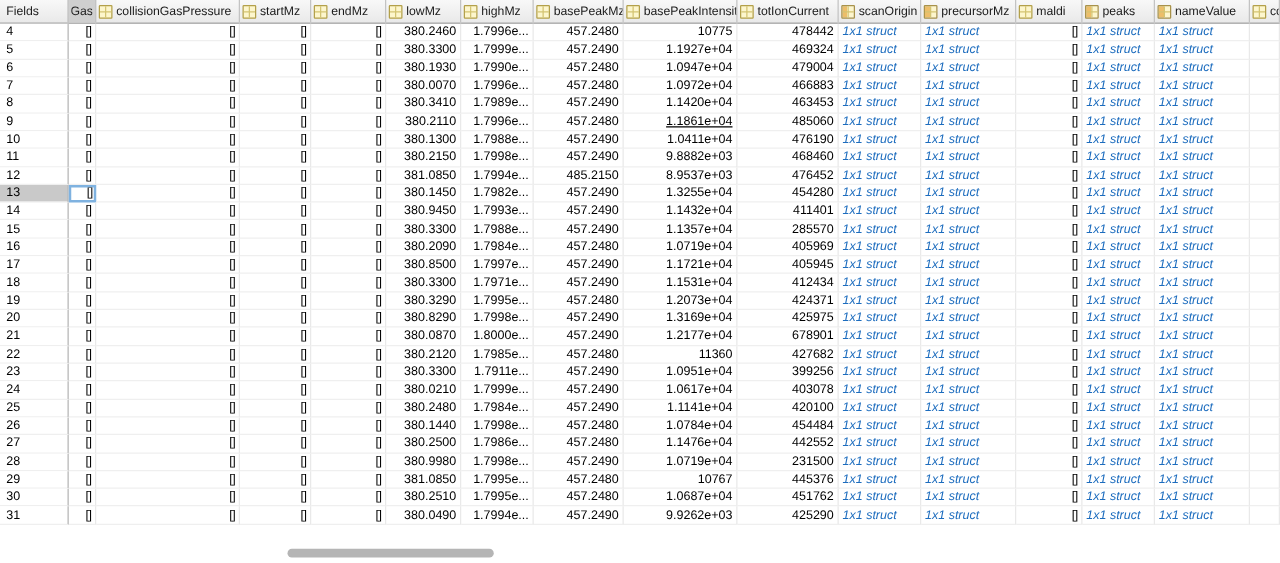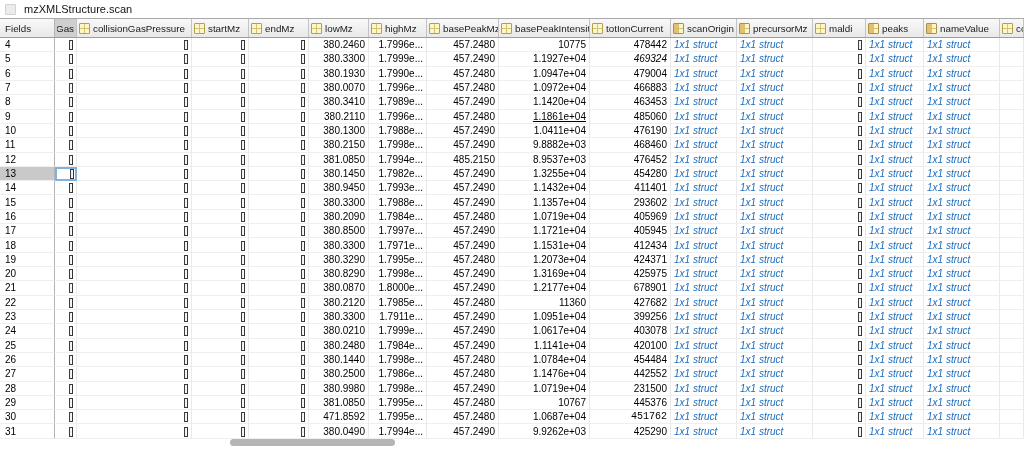--- a/index.html
+++ b/index.html
@@ -70,24 +70,20 @@
   .hscroll {
     position:absolute; left:230px; top:439px; width:165px; height:7px;
     background:#b5b5b5; border-radius:3.5px;
   }
 </style>
 </head>
 <body>
 
 <div class="app">
 
-  <div class="tabbar">
-    <span class="tabicon"></span>
-    <span class="tabtitle">mzXMLStructure.scan</span>
-  </div>
 
   <div class="hrow">
     <div class="hcell fields" style="width:55px;flex:0 0 55px;">Fields</div>
 
   <div class="hcell selected" style="width: 22px; flex: 0 0 22px;">
         <span class="label clipr">collisionGas</span>
       </div>
       <div class="hcell" style="width: 115px; flex: 0 0 115px;">
         <span class="icon"></span>
         <span class="label">collisionGasPressure</span>
@@ -169,21 +165,21 @@
       <div class="row">
         <div class="rowhead">5</div>
         <div class="cell emptyv" style="width: 22px; flex: 0 0 22px;">[]</div>
         <div class="cell emptyv" style="width: 115px; flex: 0 0 115px;">[]</div>
         <div class="cell emptyv" style="width: 57px; flex: 0 0 57px;">[]</div>
         <div class="cell emptyv" style="width: 60px; flex: 0 0 60px;">[]</div>
         <div class="cell num" style="width: 60px; flex: 0 0 60px;">380.3300</div>
         <div class="cell num" style="width: 58px; flex: 0 0 58px;">1.7999e...</div>
         <div class="cell num" style="width: 72px; flex: 0 0 72px;">457.2490</div>
         <div class="cell num" style="width: 91px; flex: 0 0 91px;">1.1927e+04</div>
-        <div class="cell num" style="width: 81px; flex: 0 0 81px; font-style: italic;">469324</div>
+        <div class="cell num" style="width: 81px; flex: 0 0 81px;">469324</div>
         <div class="cell struct" style="width: 66px; flex: 0 0 66px;">1x1 struct</div>
         <div class="cell struct" style="width: 76px; flex: 0 0 76px;">1x1 struct</div>
         <div class="cell emptyv" style="width: 53px; flex: 0 0 53px;">[]</div>
         <div class="cell struct" style="width: 58px; flex: 0 0 58px;">1x1 struct</div>
         <div class="cell struct" style="width: 76px; flex: 0 0 76px;">1x1 struct</div>
         <div class="cell" style="width: 24px; flex: 0 0 24px;"></div>
       </div>
       <div class="row">
         <div class="rowhead">6</div>
         <div class="cell emptyv" style="width: 22px; flex: 0 0 22px;">[]</div>
@@ -349,21 +345,21 @@
       <div class="row">
         <div class="rowhead">15</div>
         <div class="cell emptyv" style="width: 22px; flex: 0 0 22px;">[]</div>
         <div class="cell emptyv" style="width: 115px; flex: 0 0 115px;">[]</div>
         <div class="cell emptyv" style="width: 57px; flex: 0 0 57px;">[]</div>
         <div class="cell emptyv" style="width: 60px; flex: 0 0 60px;">[]</div>
         <div class="cell num" style="width: 60px; flex: 0 0 60px;">380.3300</div>
         <div class="cell num" style="width: 58px; flex: 0 0 58px;">1.7988e...</div>
         <div class="cell num" style="width: 72px; flex: 0 0 72px;">457.2490</div>
         <div class="cell num" style="width: 91px; flex: 0 0 91px;">1.1357e+04</div>
-        <div class="cell num" style="width: 81px; flex: 0 0 81px;">293602</div>
+        <div class="cell num" style="width: 81px; flex: 0 0 81px;">285570</div>
         <div class="cell struct" style="width: 66px; flex: 0 0 66px;">1x1 struct</div>
         <div class="cell struct" style="width: 76px; flex: 0 0 76px;">1x1 struct</div>
         <div class="cell emptyv" style="width: 53px; flex: 0 0 53px;">[]</div>
         <div class="cell struct" style="width: 58px; flex: 0 0 58px;">1x1 struct</div>
         <div class="cell struct" style="width: 76px; flex: 0 0 76px;">1x1 struct</div>
         <div class="cell" style="width: 24px; flex: 0 0 24px;"></div>
       </div>
       <div class="row">
         <div class="rowhead">16</div>
         <div class="cell emptyv" style="width: 22px; flex: 0 0 22px;">[]</div>
@@ -615,25 +611,25 @@
         <div class="cell struct" style="width: 58px; flex: 0 0 58px;">1x1 struct</div>
         <div class="cell struct" style="width: 76px; flex: 0 0 76px;">1x1 struct</div>
         <div class="cell" style="width: 24px; flex: 0 0 24px;"></div>
       </div>
       <div class="row">
         <div class="rowhead">30</div>
         <div class="cell emptyv" style="width: 22px; flex: 0 0 22px;">[]</div>
         <div class="cell emptyv" style="width: 115px; flex: 0 0 115px;">[]</div>
         <div class="cell emptyv" style="width: 57px; flex: 0 0 57px;">[]</div>
         <div class="cell emptyv" style="width: 60px; flex: 0 0 60px;">[]</div>
-        <div class="cell num" style="width: 60px; flex: 0 0 60px;">471.8592</div>
+        <div class="cell num" style="width: 60px; flex: 0 0 60px;">380.2510</div>
         <div class="cell num" style="width: 58px; flex: 0 0 58px;">1.7995e...</div>
         <div class="cell num" style="width: 72px; flex: 0 0 72px;">457.2480</div>
         <div class="cell num" style="width: 91px; flex: 0 0 91px;">1.0687e+04</div>
-        <div class="cell num" style="width: 81px; flex: 0 0 81px; font-family: Liberation Mono, monospace;">451762</div>
+        <div class="cell num" style="width: 81px; flex: 0 0 81px;">451762</div>
         <div class="cell struct" style="width: 66px; flex: 0 0 66px;">1x1 struct</div>
         <div class="cell struct" style="width: 76px; flex: 0 0 76px;">1x1 struct</div>
         <div class="cell emptyv" style="width: 53px; flex: 0 0 53px;">[]</div>
         <div class="cell struct" style="width: 58px; flex: 0 0 58px;">1x1 struct</div>
         <div class="cell struct" style="width: 76px; flex: 0 0 76px;">1x1 struct</div>
         <div class="cell" style="width: 24px; flex: 0 0 24px;"></div>
       </div>
       <div class="row">
         <div class="rowhead">31</div>
         <div class="cell emptyv" style="width: 22px; flex: 0 0 22px;">[]</div>

